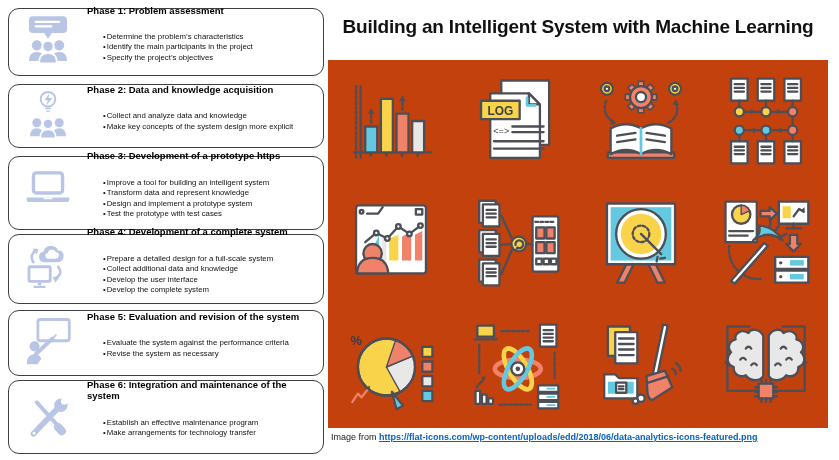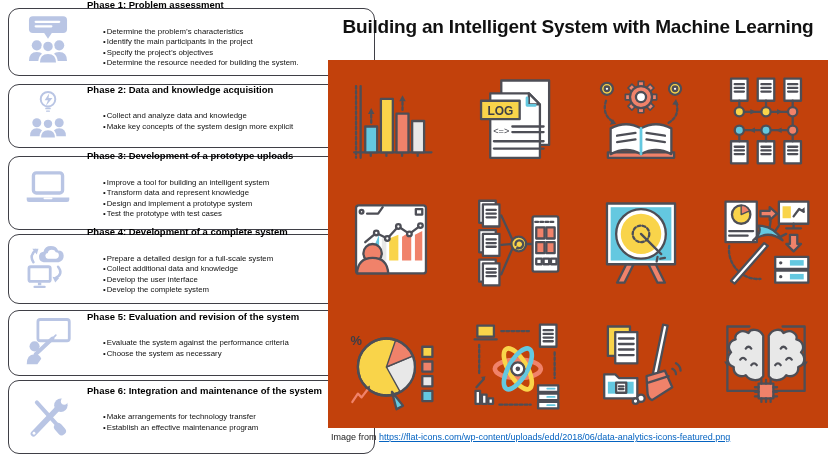--- a/index.html
+++ b/index.html
@@ -1,36 +1,36 @@
 <!DOCTYPE html>
 <html><head>
 <meta charset="utf-8">
 <style>
   html,body{margin:0;padding:0;background:#fff;}
   .canvas{position:relative;width:839px;height:460px;background:#fff;overflow:hidden;
           font-family:"Liberation Sans",sans-serif;}
   
-  .phase{position:absolute;left:8px;width:367px;box-sizing:border-box;background:#fff;
+  .phase{position:absolute;left:8px;width:316px;box-sizing:border-box;background:#fff;
          border:1.5px solid #3f3f46;border-radius:11px;display:flex;align-items:center;}
   .phase-icon{flex:0 0 70px;display:flex;justify-content:center;align-items:center;padding-left:4px;}
   .phase-icon svg{width:56px;height:56px;}
   .phase-text{flex:1;padding:3px 8px 3px 4px;}
   .phase-title{font-size:9.5px;font-weight:bold;color:#000;line-height:1.2;margin-bottom:2px;}
   .bullets{margin:16px;padding:0;list-style:none;font-size:7.8px;color:#111;line-height:1.35;}
   .bullets li::before{content:"•";margin-right:1px;}
   
   .main-title{position:absolute;left:328px;top:16px;width:500px;text-align:center;
               font-size:19px;letter-spacing:-0.2px;color:#111;font-weight:bold;}
   .icon-panel{position:absolute;left:328px;top:60px;width:500px;height:368px;background:#c2410c;
               display:grid;grid-template-columns:repeat(4,1fr);grid-template-rows:repeat(3,1fr);
               place-items:center;}
   .cell{display:flex;align-items:center;justify-content:center;}
   .cell svg{width:92px;height:92px;}
   .attribution{position:absolute;left:331px;top:432px;font-size:9px;color:#222;}
-  .attribution a{color:#0563c1;text-decoration:underline;cursor:pointer;}
+  .attribution a{color:#0563c1;text-decoration:underline;cursor:pointer;font-weight:bold;}
   
   .s{stroke:#4d4e56;stroke-width:2.5;fill:none}
   .sw{stroke:#4d4e56;stroke-width:2.5;fill:#fff}
   .sy{stroke:#4d4e56;stroke-width:2.5;fill:#f9d44a}
   .so{stroke:#4d4e56;stroke-width:2.5;fill:#f0826a}
   .sb{stroke:#4d4e56;stroke-width:2.5;fill:#64c8e0}
   .sg{stroke:#4d4e56;stroke-width:2.5;fill:#e8e8e8}
   .fd{fill:#4d4e56}.fy{fill:#f9d44a}.fo{fill:#f0826a}.fb{fill:#64c8e0}
   .d{stroke-dasharray:3 2.5}
   .p{fill:#b9c5e4}
@@ -56,21 +56,20 @@
         <circle class="p" cx="50" cy="58" r="10" stroke="#fff" stroke-width="3"></circle>
         <path class="p" d="M34,88 q0,-18 16,-18 q16,0 16,18 z" stroke="#fff" stroke-width="3"></path>
       </svg>
     </div>
     <div class="phase-text">
       <div class="phase-title">Phase 1: Problem assessment</div>
       <ul class="bullets">
         <li>Determine the problem’s characteristics</li>
         <li>Identify the main participants in the project</li>
         <li>Specify the project’s objectives</li>
-        <li>Determine the resource needed for building the system.</li>
       </ul>
     </div>
   </div>
 
   <div class="phase" style="top:84px;height:64px">
     <div class="phase-icon">
       <svg viewBox="0 0 100 100">
         <circle cx="50" cy="20" r="13" fill="none" stroke="#b9c5e4" stroke-width="3.5"></circle>
         <polygon class="p" points="52,10 44,22 50,22 46,32 58,18 51,18"></polygon>
         <rect class="p" x="45" y="35" width="10" height="3" rx="1.5"></rect>
@@ -94,21 +93,21 @@
 
   <div class="phase" style="top:156px;height:74px">
     <div class="phase-icon">
       <svg viewBox="0 0 100 100">
         <rect x="24" y="14" width="52" height="36" rx="5" fill="none" stroke="#b9c5e4" stroke-width="6"></rect>
         <path class="p" d="M12,58 h76 v4 q0,4 -4,4 h-68 q-4,0 -4,-4 z"></path>
         <rect fill="#fff" x="42" y="58" width="16" height="3" rx="1.5"></rect>
       </svg>
     </div>
     <div class="phase-text">
-      <div class="phase-title">Phase 3: Development of a prototype uploads</div>
+      <div class="phase-title">Phase 3: Development of a prototype https</div>
       <ul class="bullets">
         <li>Improve a tool for building an intelligent system</li>
         <li>Transform data and represent knowledge</li>
         <li>Design and implement a prototype system</li>
         <li>Test the prototype with test cases</li>
       </ul>
     </div>
   </div>
 
   <div class="phase" style="top:234px;height:70px">
@@ -143,42 +142,42 @@
         <circle class="p" cx="26" cy="56" r="9"></circle>
         <path class="p" d="M12,88 q0,-18 14,-18 q9,0 12,8 l-7,10 z"></path>
         <path d="M28,70 L58,42" stroke="#b9c5e4" stroke-width="7" fill="none"></path>
         <path d="M56,44 L64,36" stroke="#b9c5e4" stroke-width="3" fill="none"></path>
       </svg>
     </div>
     <div class="phase-text">
       <div class="phase-title">Phase 5: Evaluation and revision of the system</div>
       <ul class="bullets">
         <li>Evaluate the system against the performance criteria</li>
-        <li>Choose the system as necessary</li>
+        <li>Revise the system as necessary</li>
       </ul>
     </div>
   </div>
 
   <div class="phase" style="top:380px;height:74px">
     <div class="phase-icon">
       <svg viewBox="0 0 100 100">
         <path d="M30,24 L70,68" stroke="#b9c5e4" stroke-width="7" fill="none"></path>
         <rect class="p" x="64" y="60" width="15" height="24" rx="7" transform="rotate(-42 71 72)"></rect>
         <path d="M24,80 L68,34" stroke="#b9c5e4" stroke-width="10" fill="none"></path>
         <circle class="p" cx="73" cy="29" r="12"></circle>
         <circle fill="#fff" cx="79" cy="22" r="6"></circle>
         <rect fill="#fff" x="75" y="10" width="9" height="9" transform="rotate(45 79.5 14.5)"></rect>
         <circle fill="#fff" cx="25" cy="79" r="2.5"></circle>
       </svg>
     </div>
     <div class="phase-text">
       <div class="phase-title">Phase 6: Integration and maintenance of the system</div>
       <ul class="bullets">
+        <li>Establish an effective maintenance program</li>
         <li>Make arrangements for technology transfer</li>
-        <li>Establish an effective maintenance program</li>
       </ul>
     </div>
   </div>
 
   <div class="main-title">Building an Intelligent System with Machine Learning</div>
 
   <div class="icon-panel">
 
     <div class="cell">
       <svg viewBox="0 0 100 100">

